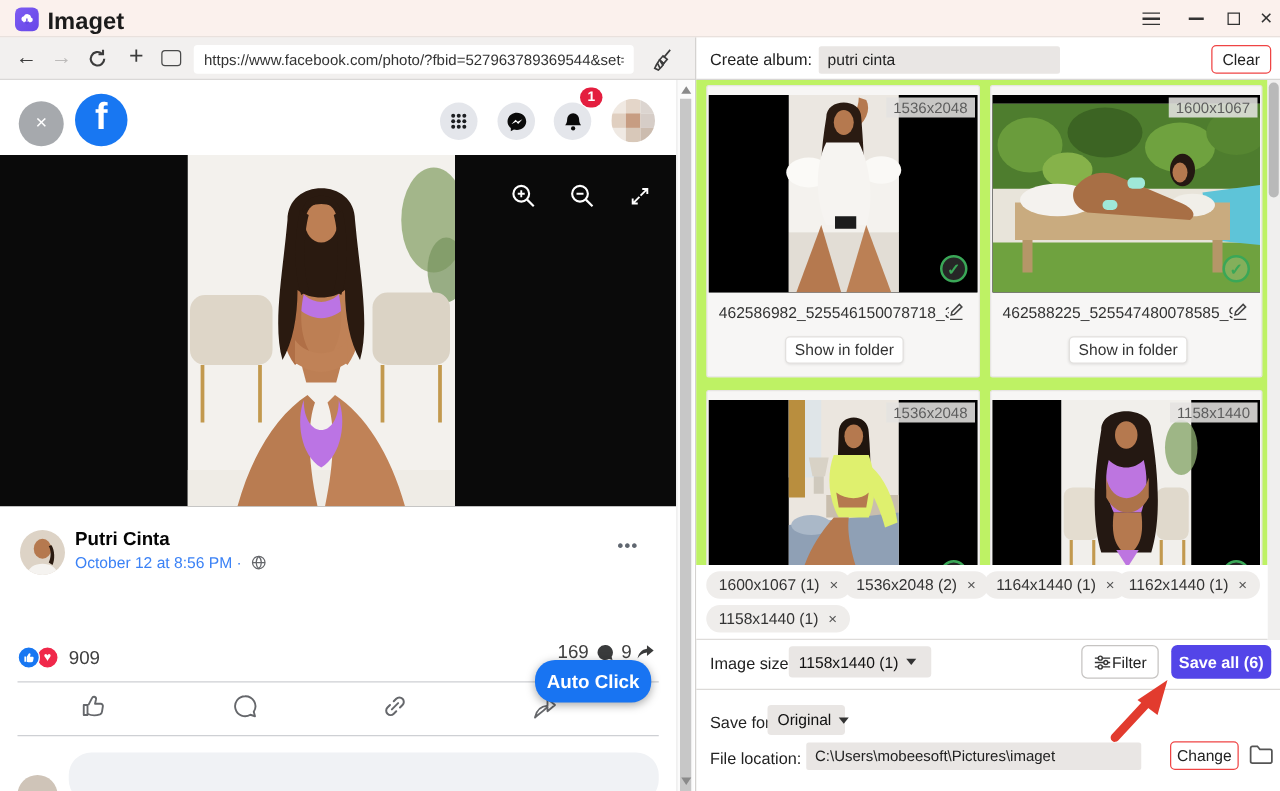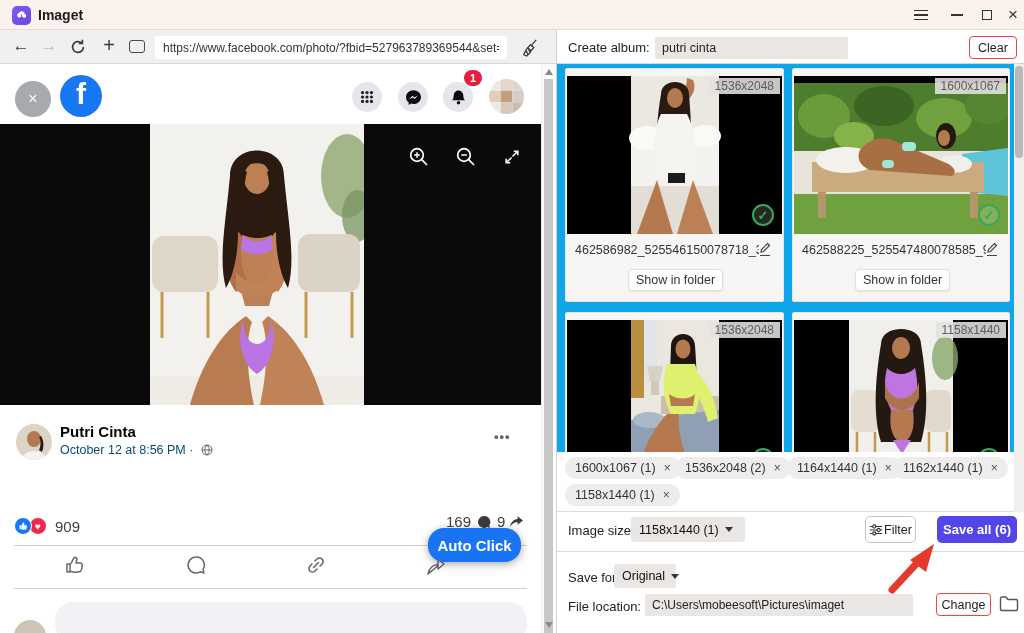--- a/index.html
+++ b/index.html
@@ -3,21 +3,21 @@
 <meta charset="utf-8">
 <style>
   * { margin:0; padding:0; box-sizing:border-box; }
   body { font-family:"Liberation Sans", sans-serif; }
   #app { position:relative; width:1024px; height:633px; background:#fff; overflow:hidden; }
   .abs { position:absolute; }
 
   
   .titlebar { left:0; top:0; width:1024px; height:30px; background:#fbf1ed; border-bottom:1px solid #e4dcd8; }
   .logo { left:12px; top:6px; width:19px; height:19px; border-radius:5px; background:linear-gradient(135deg,#7d5cf2,#6747e8); display:flex; align-items:center; justify-content:center; }
-  .apptitle { left:38px; top:7px; font-size:14px; font-weight:bold; color:#1b1b1b;text-align:center; }
+  .apptitle { left:38px; top:7px; font-size:19px; font-weight:bold; color:#1b1b1b;text-align:center; }
   .winbtn { top:5px; width:26px; height:20px; display:flex; align-items:center; justify-content:center; color:#333; font-size:15px; cursor:default; }
   .hamb { width:14px; height:10px; border-top:1.6px solid #333; border-bottom:1.6px solid #333; position:relative; }
   .hamb:after { content:""; position:absolute; left:0; top:3.2px; width:14px; height:1.6px; background:#333; }
   .minline { width:12px; height:1.6px; background:#333; }
   .maxbox { width:10px; height:10px; border:1.4px solid #333; }
 
   
   .toolbar { left:0; top:30px; width:557px; height:34px; background:#f2f0ef; border-bottom:1px solid #dad8d7; }
   .navic { top:36px; font-size:17px; color:#3c3c3c; width:22px; text-align:center; }
   .urlbar { left:155px; top:36px; width:352px; height:23px; background:#fff; border-radius:3px; border:none; font-size:12px; color:#333; padding:0 8px; white-space:nowrap; overflow:hidden; font-family:"Liberation Sans",sans-serif; }
@@ -30,35 +30,35 @@
 
   .vdivider { left:556px; top:30px; width:1px; height:603px; background:#d4d2d0; }
 
   
   .fbheader { left:0; top:64px; width:541px; height:60px; background:#fff; }
   .circ { border-radius:50%; display:flex; align-items:center; justify-content:center; }
   .photostage { left:0; top:124px; width:541px; height:281px; background:#0a0a0a; }
   .zoomic { top:146px; }
 
   .postauthor { font-size:15px; font-weight:bold; color:#050505; }
-  .postmeta { font-size:12.5px; color:#0c4a6e; display:flex; align-items:center; gap:8px;justify-content:flex-end; }
+  .postmeta { font-size:12.5px; color:#3b82f6; display:flex; align-items:center; gap:8px;justify-content:flex-end; }
   .posttext { font-size:15px; color:#050505; }
   .counts { font-size:15px; color:#404040; }
   .divline { height:1px; background:#ced0d4; }
 
   .overlaybtn { border-radius:16px; color:#fff; font-weight:bold; font-size:15px; display:flex; align-items:center; justify-content:center; box-shadow:0 2px 8px rgba(0,0,0,.35); z-index:6; }
 
   
   .lscroll { left:541px; top:64px; width:14px; height:569px; background:#fbfbfb; border-left:1px solid #ececec; }
   .tri-up { width:0; height:0; border-left:4px solid transparent; border-right:4px solid transparent; border-bottom:6px solid #8a8a8a; }
   .tri-dn { width:0; height:0; border-left:4px solid transparent; border-right:4px solid transparent; border-top:6px solid #8a8a8a; }
   .caret { display:inline-block; width:0; height:0; border-left:4px solid transparent; border-right:4px solid transparent; border-top:5px solid #333; margin-left:6px; }
 
   
-  .grid { left:557px; top:64px; width:457px; height:388px; overflow:hidden; background:#0ea5e9; }
+  .grid { left:557px; top:64px; width:457px; height:388px; overflow:hidden; background:#bef264; }
   .card { position:absolute; width:219px; height:234px; background:#f7f6f5; border:1px solid #e7e5e3; border-radius:2px; }
   .cimg { position:absolute; left:1px; top:7px; width:215px; height:158px; background:#000; overflow:hidden; }
   .badge { position:absolute; top:2px; right:2px; background:rgba(228,226,224,.88); color:#5d5d5d; font-size:12px; padding:1px 6px; }
   .gcheck { position:absolute; right:8px; bottom:8px; width:22px; height:22px; border-radius:50%; border:2px solid #3aa757; color:#3aa757; background:rgba(255,255,255,.15); font-size:13px; display:flex; align-items:center; justify-content:center; font-weight:bold; }
   .fname { position:absolute; left:9px; top:173px; width:202px; display:flex; align-items:flex-end; font-size:12.5px; color:#333; }
   .fname span.t { max-width:184px; overflow:hidden; white-space:nowrap; display:inline-block; }
   .showbtn { position:absolute; left:62px; top:200px; width:95px; height:22px; background:#fff; border:1px solid #e2e0de; border-radius:4px; box-shadow:0 1px 2px rgba(0,0,0,.08); font-size:12.5px; color:#333; display:flex; align-items:center; justify-content:center; }
 
   
   .tagsec { left:557px; top:452px; width:457px; height:60px; background:#fff; border-bottom:1px solid #dedcda; z-index:5; }
@@ -443,21 +443,21 @@
         <span>1158x1440 (1)</span>
         <span class="x">×</span>
       </div>
   </div>
 
   <div class="abs lbl botrow" style="left:568px;top:523px">Image size:</div>
   <div class="abs ddl botrow" style="left:631px;top:517px;width:114px;height:25px">
     <span>1158x1440 (1)</span>
       <span class="caret"></span>
   </div>
-  <div class="abs whitebtn botrow" style="left:865px;top:516px;width:51px;height:27px;border-color:#c6c4c2;border-radius:5px;gap:1px">
+  <div class="abs whitebtn botrow" style="left:865px;top:516px;width:62px;height:27px;border-color:#c6c4c2;border-radius:5px;gap:1px">
     <span>
         <svg width="14" height="14" viewBox="0 0 16 16" stroke="#333" stroke-width="1.3" fill="#fff">
           <path d="M1 4h14M1 8h14M1 12h14"></path>
           <circle cx="6" cy="4" r="1.8"></circle>
           <circle cx="11" cy="8" r="1.8"></circle>
           <circle cx="6" cy="12" r="1.8"></circle>
         </svg>
       </span>
     <span>Filter</span>
   </div>

